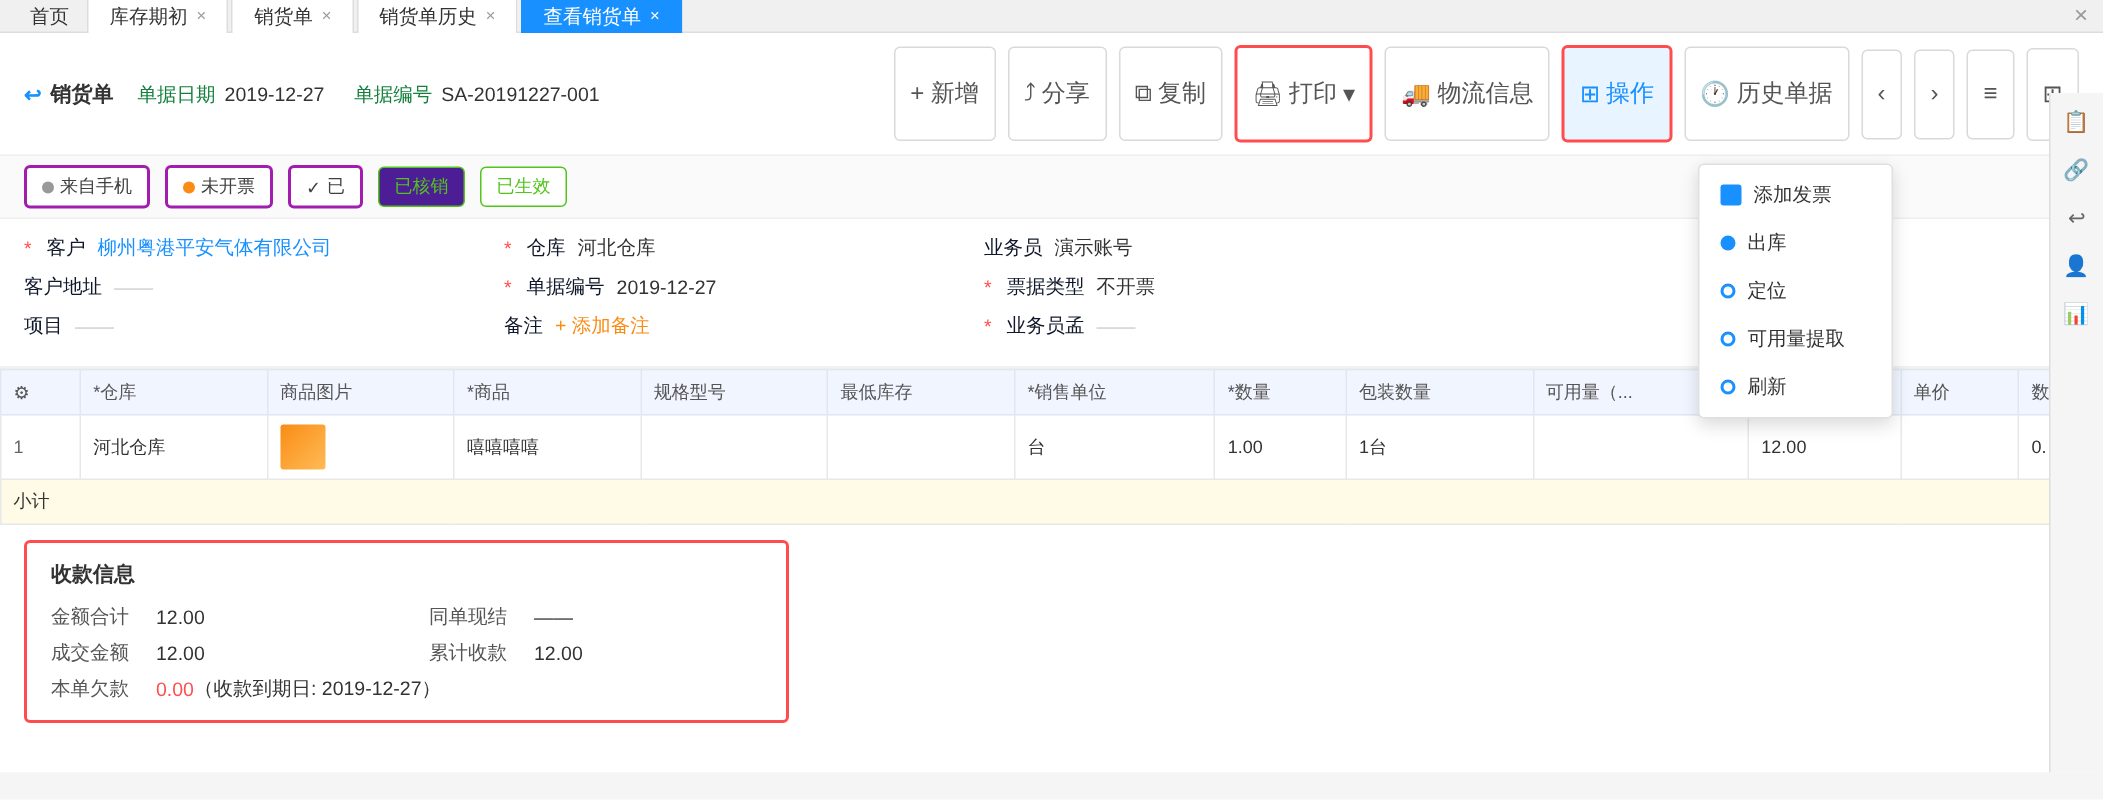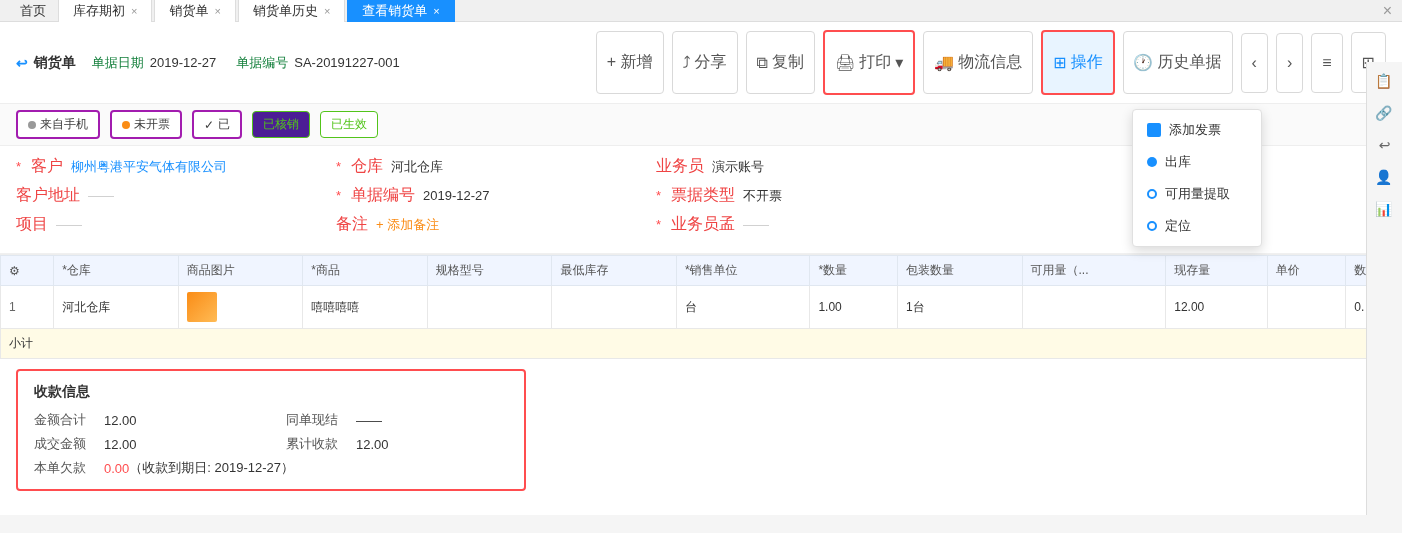--- a/index.html
+++ b/index.html
@@ -62,21 +62,21 @@
       cursor: pointer; font-size: 12px; color: #404040;
     }
     .status-dot { width: 8px; height: 8px; border-radius: 50%; display: inline-block; }
     .dot-gray { background: #999; }
     .dot-orange { background: #fa8c16; }
 
     
     .form-section { padding: 10px 16px; border-bottom: 1px solid #f0f0f0; }
     .form-row { display: flex; align-items: center; margin-bottom: 8px; gap: 40px; }
     .form-field { display: flex; align-items: center; gap: 8px; min-width: 280px; }
-    .form-label { color: #ef4444; font-size: 16px; white-space: nowrap; }
+    .form-label { color: #0f172a; font-size: 13px; white-space: nowrap; }
     .form-required { color: #ff4d4f; margin-right: 2px; }
     .form-value { color: #333; font-size: 13px; }
     .form-value.blue { color: #1890ff; cursor: pointer; }
     .form-empty { color: #ccc; }
     .add-note-btn { color: #fa8c16; cursor: pointer; font-size: 13px; display: flex; align-items: center; gap: 3px; }
 
     
     .table-container { overflow-x: auto; border-top: 1px solid #eee; }
     table { width: 100%; border-collapse: collapse; font-size: 12px; }
     th {
@@ -348,25 +348,29 @@
     <div class="dropdown-item">
       <span class="icon-square"></span>
       <span>添加发票</span>
     </div>
     <div class="dropdown-item">
       <span class="icon-circle-blue"></span>
       <span>出库</span>
     </div>
     <div class="dropdown-item">
       <span class="icon-circle-outline"></span>
+      <span>定位</span>
+    </div>
+    <div class="dropdown-item">
+      <span class="icon-circle-outline"></span>
       <span>可用量提取</span>
     </div>
     <div class="dropdown-item">
       <span class="icon-circle-outline"></span>
-      <span>定位</span>
+      <span>刷新</span>
     </div>
   </div>
 
   <div class="right-icons">
     <div class="right-icon-btn">📋</div>
     <div class="right-icon-btn">🔗</div>
     <div class="right-icon-btn">↩</div>
     <div class="right-icon-btn">👤</div>
     <div class="right-icon-btn">📊</div>
 

